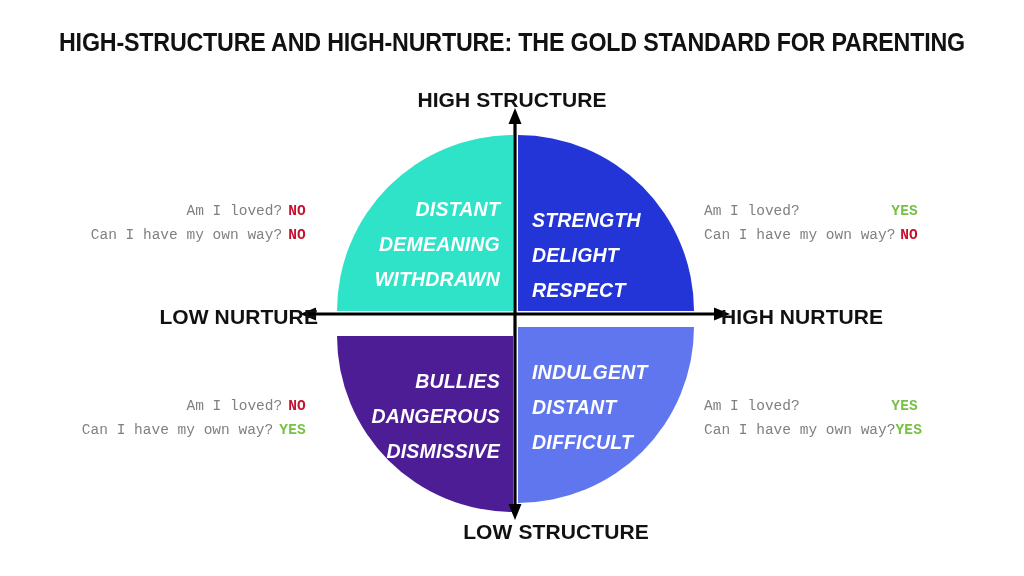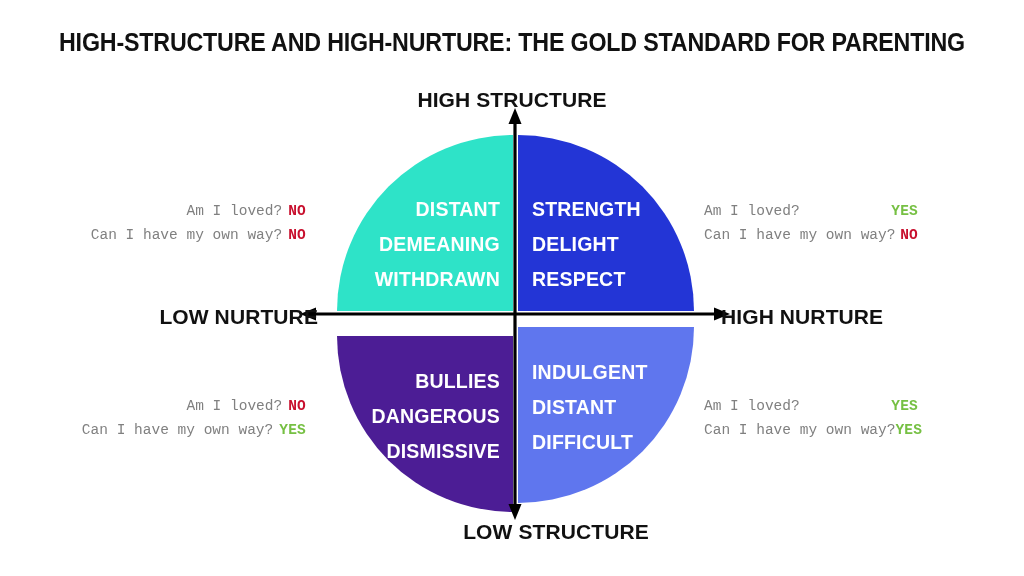--- a/index.html
+++ b/index.html
@@ -47,20 +47,21 @@
     left: 337px;
     top: 135px;
     width: 357px;
     height: 357px;
   }
   .quad {
     position: absolute;
     width: 176px;
     height: 176px;
     overflow: hidden;
+    font-style: italic;
   }
   .quad-tl { left: 0;     top: 0;     border-radius: 176px 0 0 0; }
   .quad-tr { left: 181px; top: 0;     border-radius: 0 176px 0 0; }
   .quad-bl { left: 0;     top: 181px; border-radius: 0 0 0 176px; }
   .quad-br { left: 181px; top: 192px; border-radius: 0 0 176px 0; }
 
   .quad-words {
     position: absolute;
     width: 100%;
     color: #ffffff;
@@ -77,21 +78,21 @@
     box-sizing: border-box;
   }
   .quad-tr .quad-words,
   .quad-br .quad-words {
     text-align: left;
     left: 0;
     padding-left: 14px;
     box-sizing: border-box;
   }
   .quad-tl .quad-words { top: 57px; }
-  .quad-tr .quad-words { top: 57px; }
+  .quad-tr .quad-words { top: 68px; }
   .quad-bl .quad-words { top: 28px; }
   .quad-br .quad-words { top: 28px; }
 
   
   #axis-vertical,
   #axis-horizontal {
     position: absolute;
     pointer-events: none;
   }
   #axis-vertical   { left: 480px; top: 108px; width: 70px;  height: 412px; }

